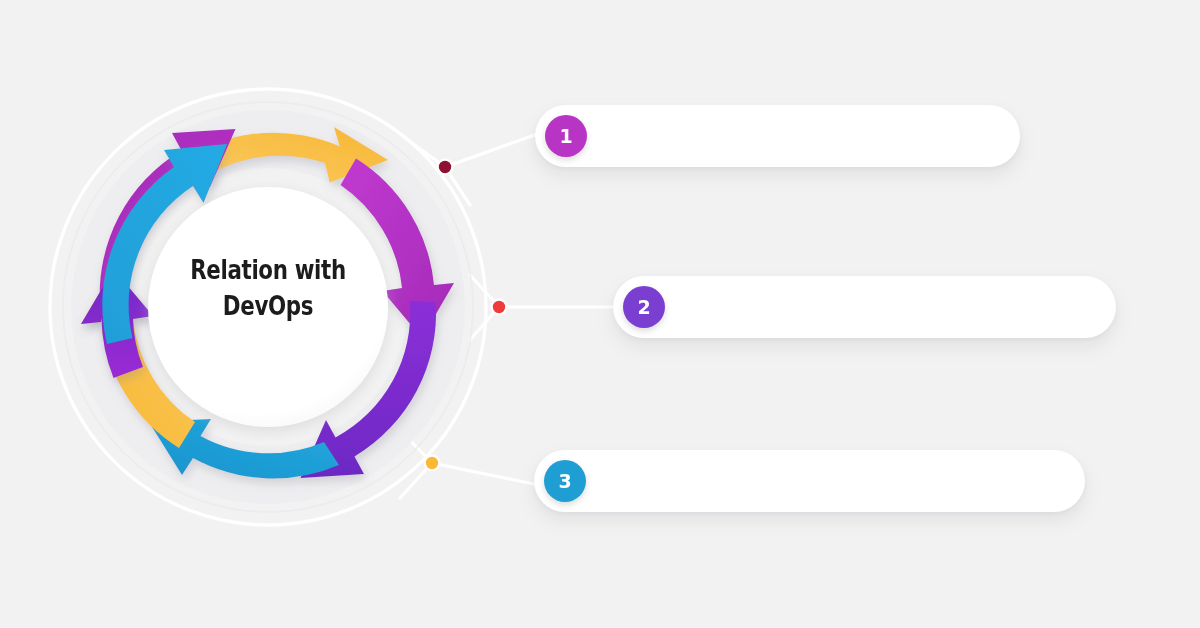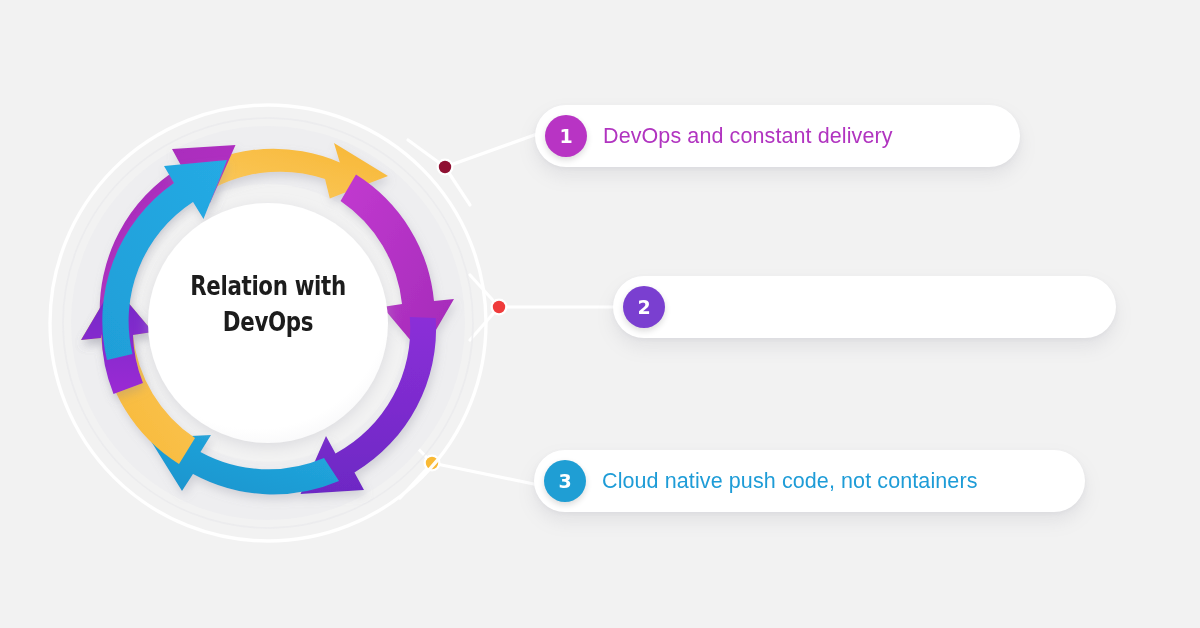--- a/index.html
+++ b/index.html
@@ -9,21 +9,21 @@
     background:#f2f2f2;
     font-family:"Liberation Sans", sans-serif;
     position:relative;
   }
   #stage{position:absolute;left:0;top:0;width:1200px;height:628px;}
 
   
   #connectors{position:absolute;left:0;top:0;width:1200px;height:628px;}
 
   
-  .cycle-wrap{position:absolute;left:43px;top:98px;width:450px;height:450px;}
+  .cycle-wrap{position:absolute;left:43px;top:82px;width:450px;height:450px;}
   .cycle-svg{position:absolute;left:0;top:0;}
   .center-label{
     position:absolute;left:75px;top:170px;width:300px;
     text-align:center;
     font-family:"Liberation Sans Narrow","DejaVu Sans Condensed","Liberation Sans",sans-serif;
     font-weight:bold;
     font-size:27px;
     line-height:1.32;
     letter-spacing:-0.4px;
     color:#1c1c1c;
@@ -245,29 +245,27 @@
     <div class="center-label">
       <div>Relation with</div>
       <div>DevOps</div>
     </div>
   </div>
 
   <div class="callout" id="callout-1">
     <div class="badge" id="badge-1">
       <span>1</span>
     </div>
-    <div class="callout-text" id="text-1">DevOps and constant delivery</div>
   </div>
 
   <div class="callout" id="callout-2">
     <div class="badge" id="badge-2">
       <span>2</span>
     </div>
   </div>
 
   <div class="callout" id="callout-3">
     <div class="badge" id="badge-3">
       <span>3</span>
     </div>
-    <div class="callout-text" id="text-3">Cloud native push code, not containers</div>
   </div>
 
 </div>
 
 </body></html>

